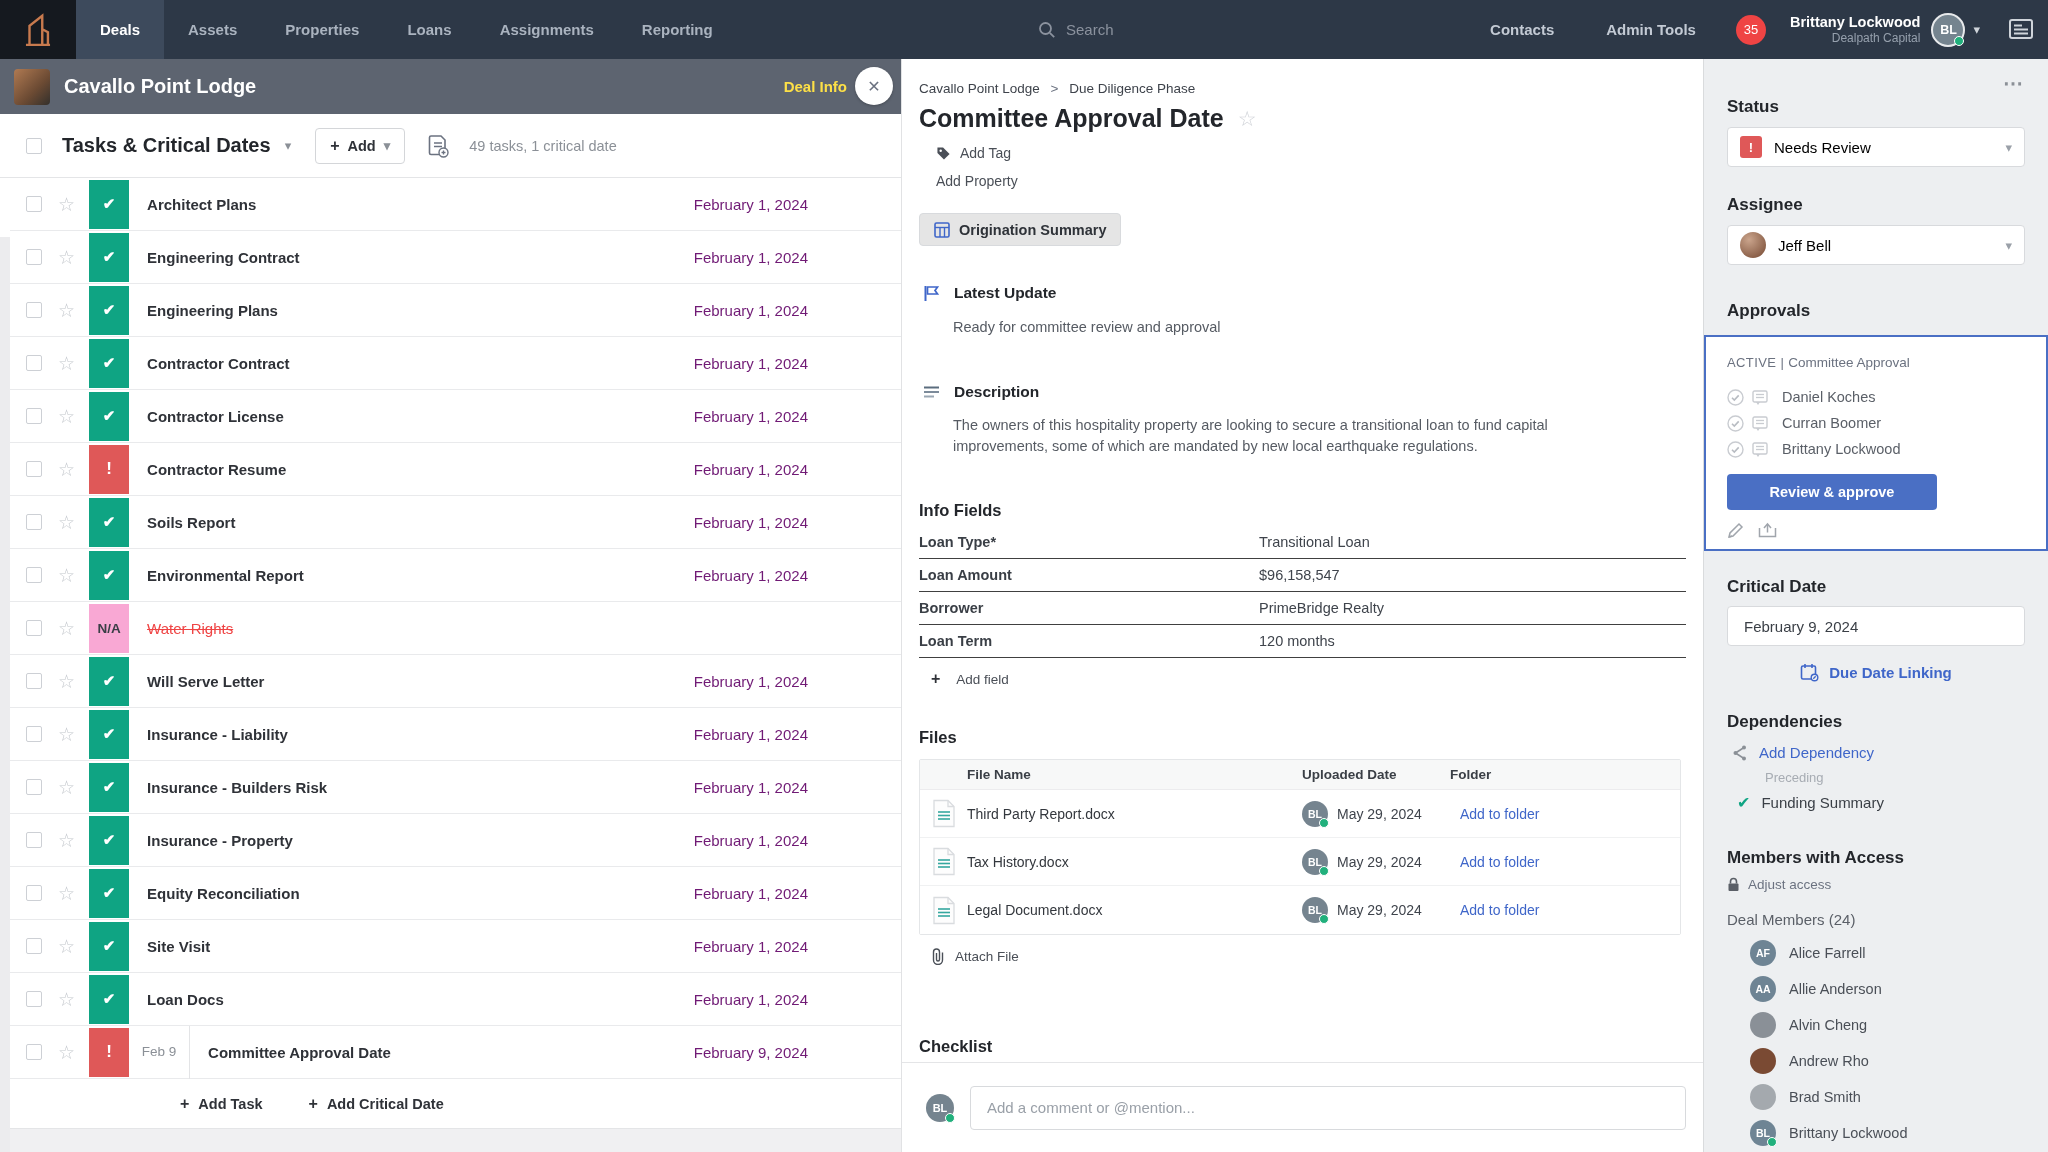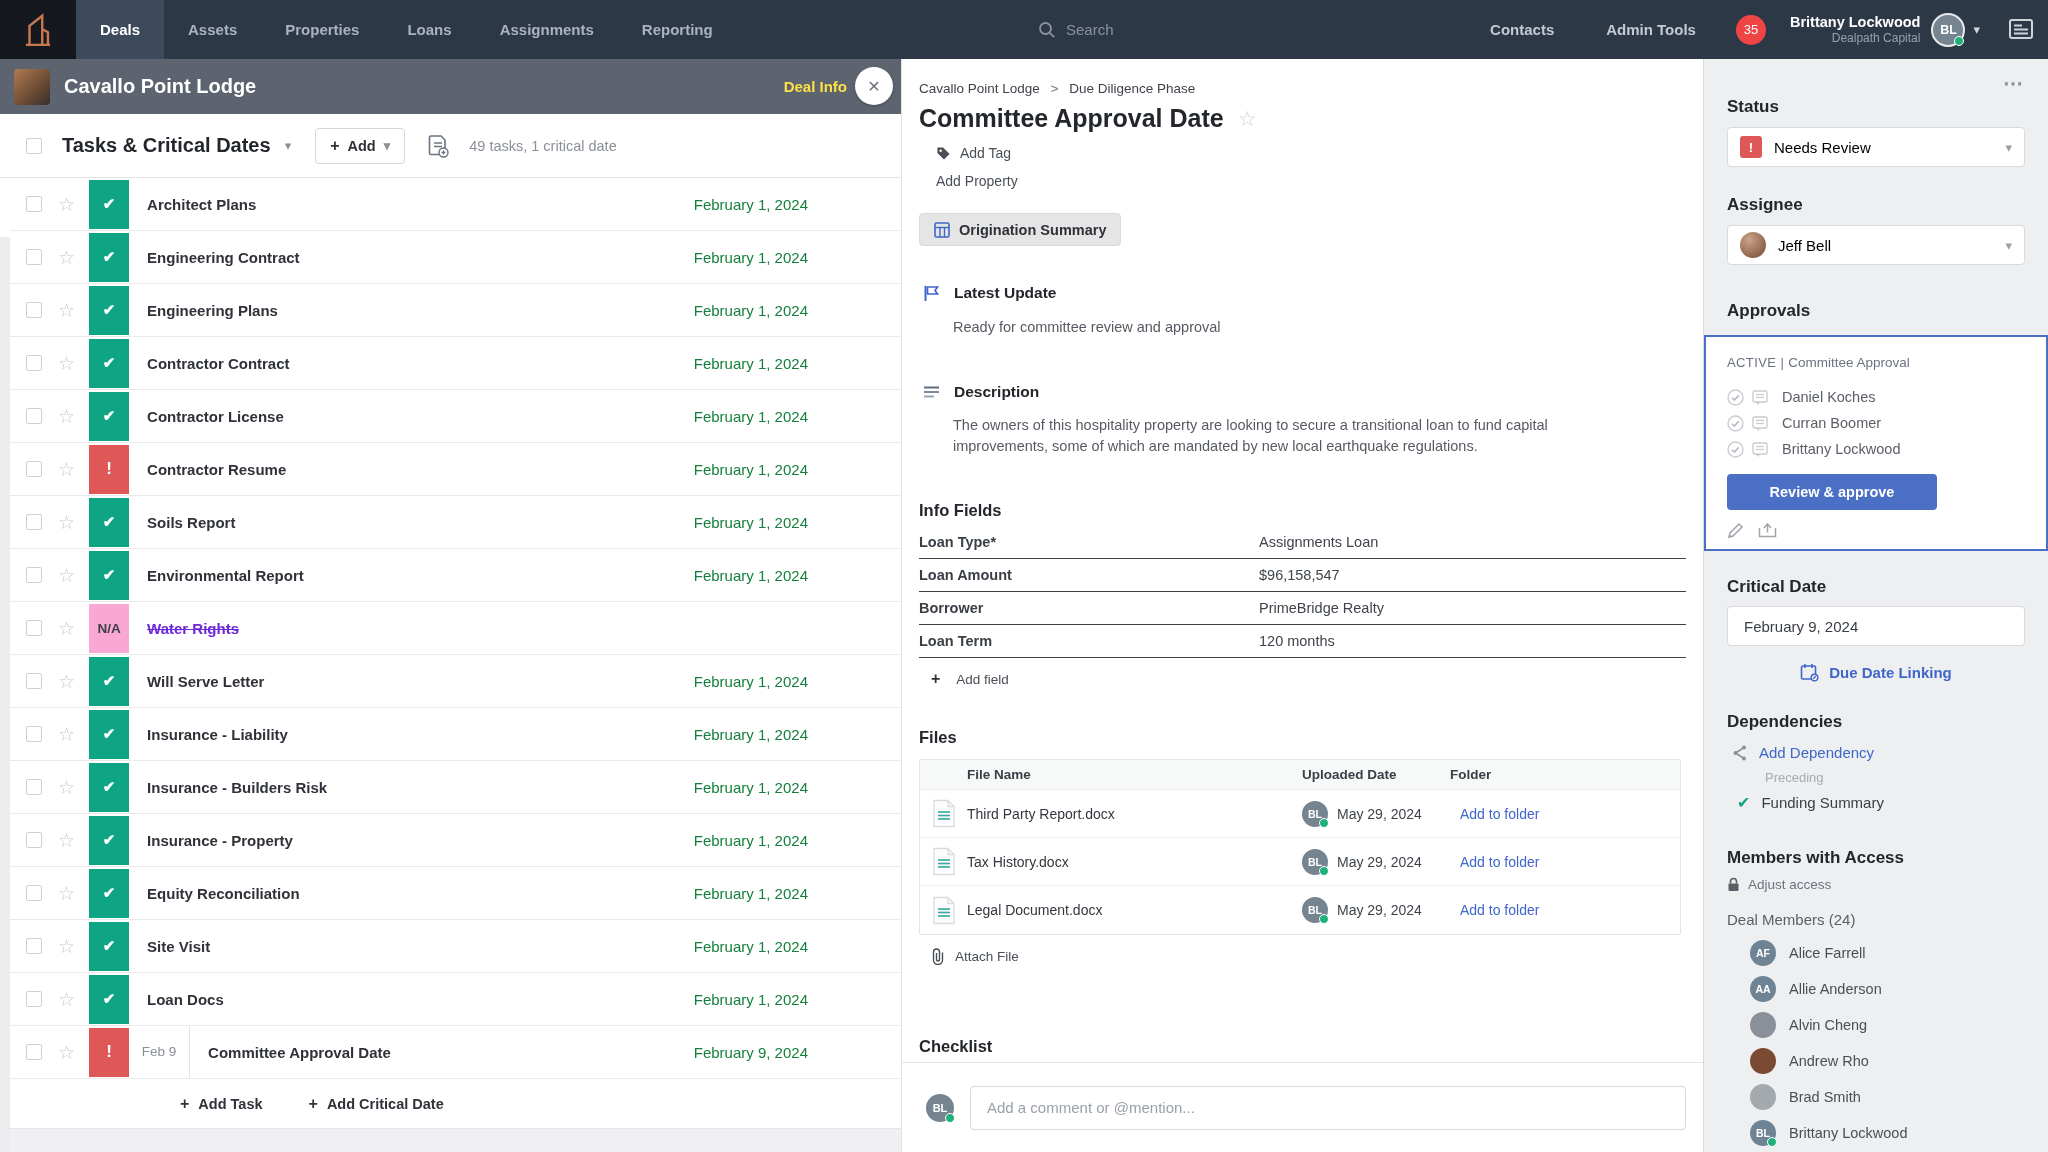--- a/index.html
+++ b/index.html
@@ -50,22 +50,22 @@
   .scroll-track { position:absolute; left:0; top:0; width:10px; height:951px; background:#ececee; }
   .task-row { height:53px; border-bottom:1px solid #e9eaec; display:flex; align-items:center; padding-left:16px; background:#fff; }
   .task-row .star { color:#c5c9ce; font-size:19px; margin:0 14px 0 16px; }
   .status-sq { width:40px; height:49px; display:flex; align-items:center; justify-content:center; font-weight:bold; flex:0 0 auto; }
   .st-done { background:#0fa483; color:#fff; font-size:15px; }
   .st-alert { background:#df5858; color:#fff; font-size:17px; }
   .st-na { background:#f9a8d4; color:#3a3f46; font-size:13.5px; font-weight:bold; }
   .date-badge { width:36px; text-align:center; color:#8b9097; font-size:13.5px; line-height:1.3; margin-left:12px; }
   .badge-div { width:1px; height:53px; background:#e3e4e6; margin-left:12px; }
   .task-name { font-size:15px; font-weight:bold; color:#2f3238; margin-left:18px; }
-  .na-row .task-name { color:#6d28d9; font-weight:bold; text-decoration:line-through; }
-  .task-date { margin-left:auto; margin-right:93px; font-size:15px; color:#15803d; }
+  .na-row .task-name { color:#ef4444; font-weight:normal; text-decoration:line-through; }
+  .task-date { margin-left:auto; margin-right:93px; font-size:15px; color:#701a75; }
   .add-row { height:50px; background:#fff; display:flex; align-items:center; gap:46px; padding-left:170px; border-bottom:1px solid #e4e5e7; margin-left:10px; }
   .add-row .add-link { display:flex; align-items:center; gap:9px; font-size:14.5px; font-weight:bold; color:#2f3238; cursor:pointer; }
 
   
   .mid-scroll { height:1003px; padding:22px 17px 0 17px; overflow:hidden; }
   .breadcrumb { font-size:13.5px; color:#3e434b; }
   .breadcrumb .sep { margin:0 7px; color:#6b7280; }
   .detail-title-row { margin-top:8px; display:flex; align-items:center; gap:14px; }
   .detail-title { font-size:25px; font-weight:bold; color:#23262b; }
   .star-outline { color:#d0d3d8; font-size:21px; }
@@ -418,21 +418,21 @@
         </svg>
         <span class="sh-label">Description</span>
       </div>
       <div class="desc-text">The owners of this hospitality property are looking to secure a transitional loan to fund capital improvements, some of which are mandated by new local earthquake regulations.</div>
 
       <div class="info-heading">Info Fields</div>
       <div class="info-rows">
 
       <div class="info-row">
             <span class="info-label">Loan Type*</span>
-            <span class="info-value">Assignments Loan</span>
+            <span class="info-value">Transitional Loan</span>
           </div>
           <div class="info-row">
             <span class="info-label">Loan Amount</span>
             <span class="info-value">$96,158,547</span>
           </div>
           <div class="info-row">
             <span class="info-label">Borrower</span>
             <span class="info-value">PrimeBridge Realty</span>
           </div>
           <div class="info-row">

